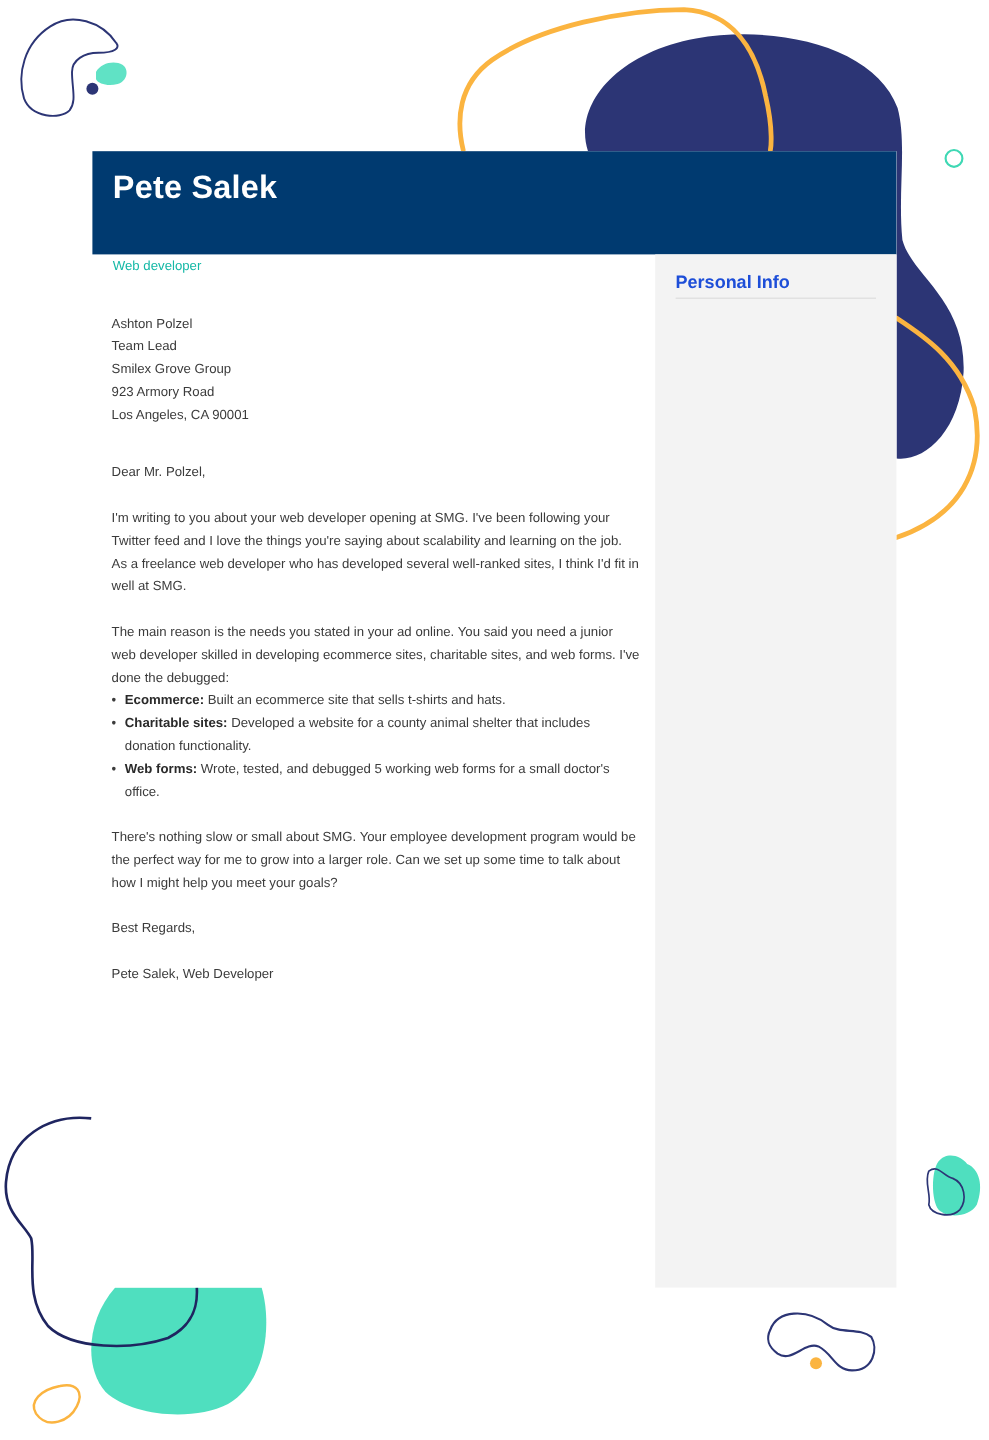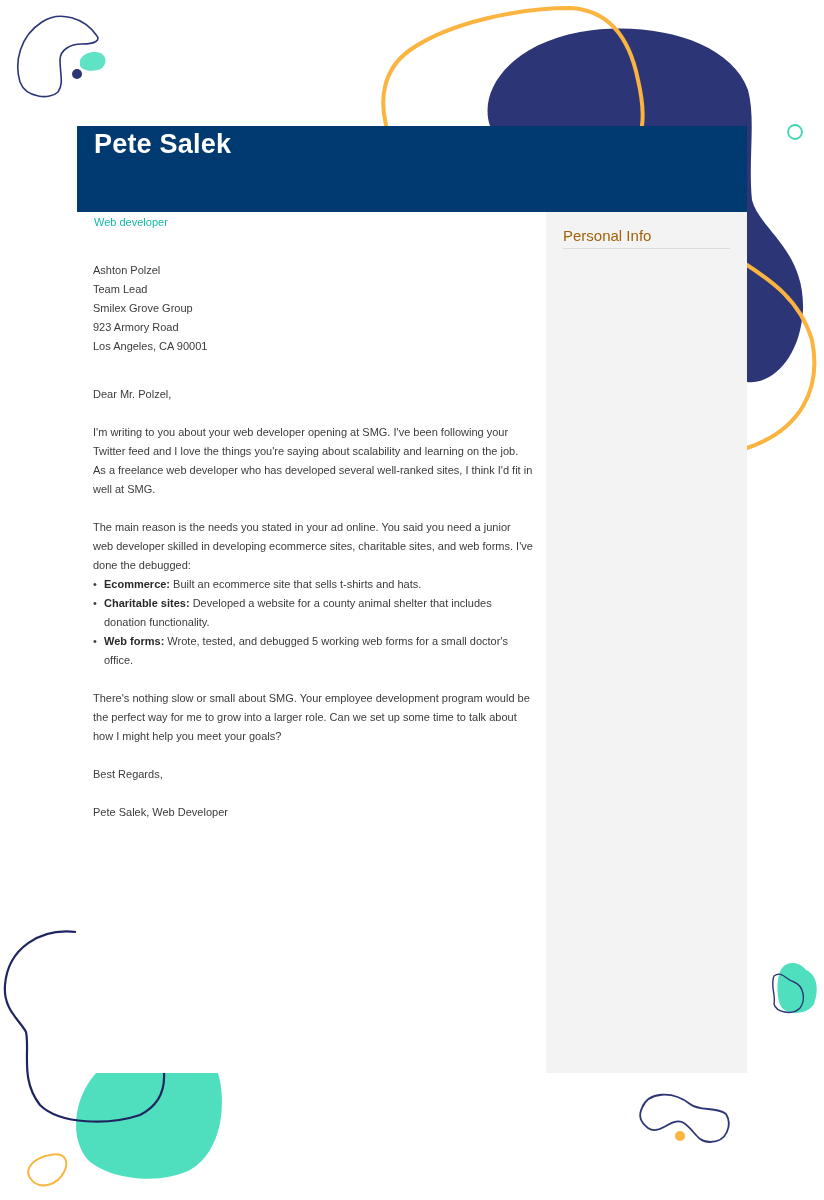--- a/index.html
+++ b/index.html
@@ -34,21 +34,21 @@
       position: absolute;
       left: 0;
       top: 0;
       width: 670px;
       height: 86px;
       background: #003a70;
     }
     .header .name {
       position: absolute;
       left: 17px;
-      top: 3px;
+      top: 15px;
       font-size: 27px;
       font-weight: bold;
       color: #ffffff;
       letter-spacing: 0.2px;
     }
     .header .role {
       position: absolute;
       left: 17px;
       top: 54px;
       font-size: 11px;
@@ -62,22 +62,22 @@
       width: 201px;
       height: 861px;
       background: #f3f3f3;
     }
     .sidebar .title {
       position: absolute;
       left: 17px;
       top: 15px;
       width: 167px;
       font-size: 15px;
-      font-weight: normal;
-      color: #a16207;
+      font-weight: bold;
+      color: #1d4ed8;
       padding-bottom: 4px;
       border-bottom: 1px solid #dcdcdc;
     }
     .sidebar .info-list {
       position: absolute;
       left: 17px;
       top: 43px;
       width: 170px;
     }
     .info-label {

